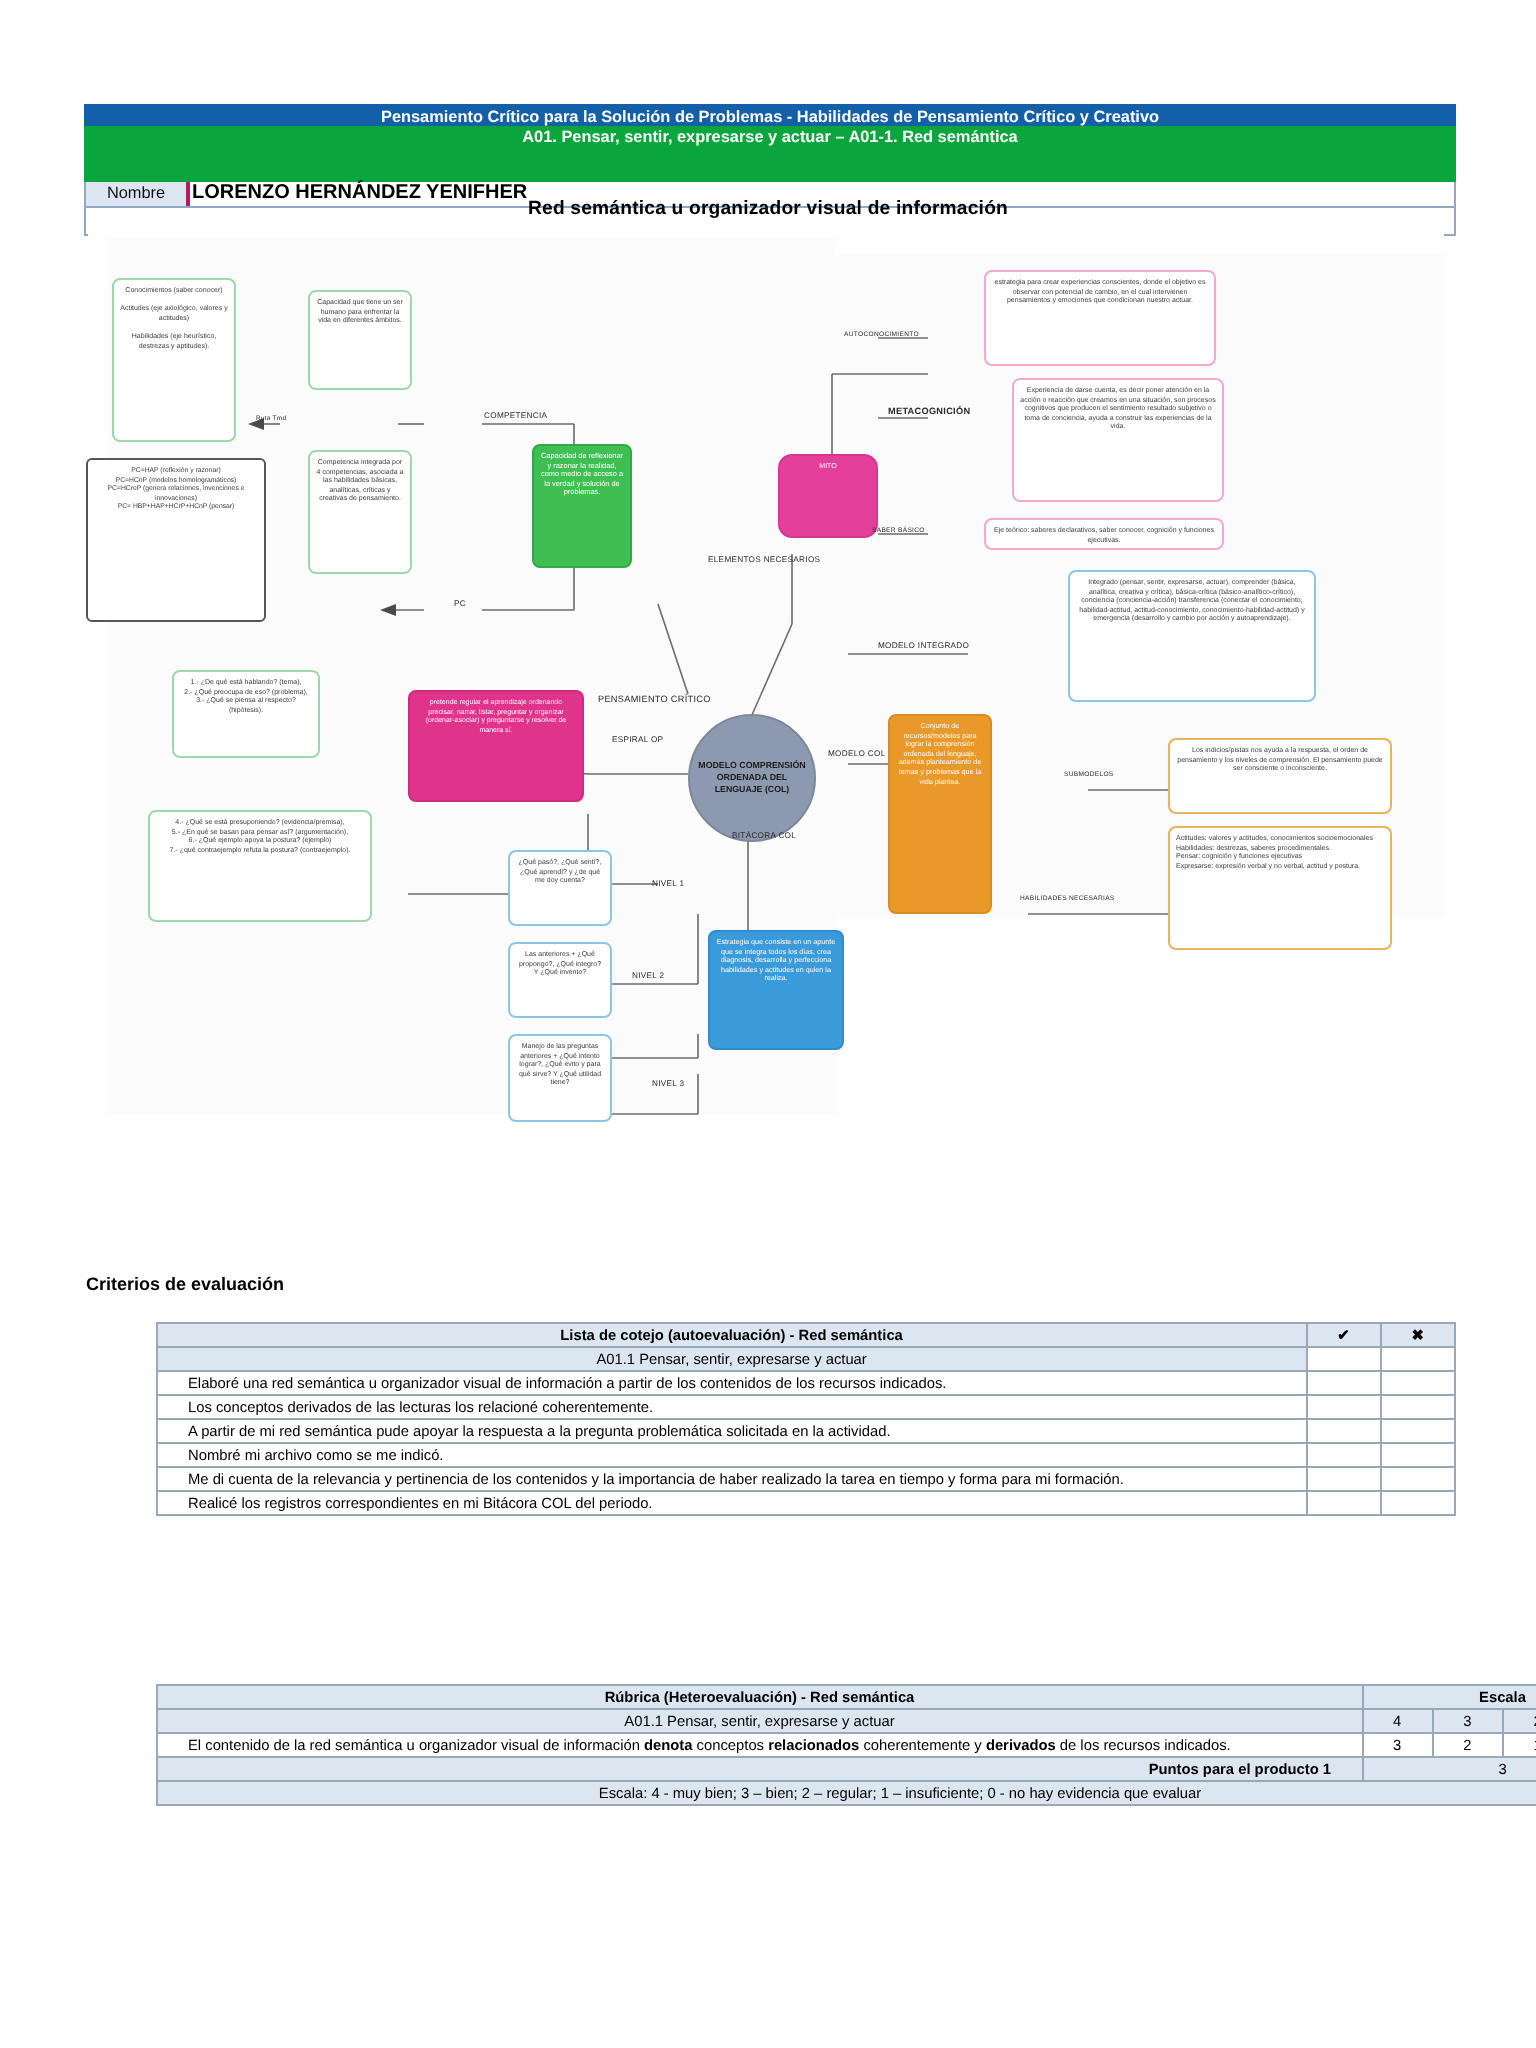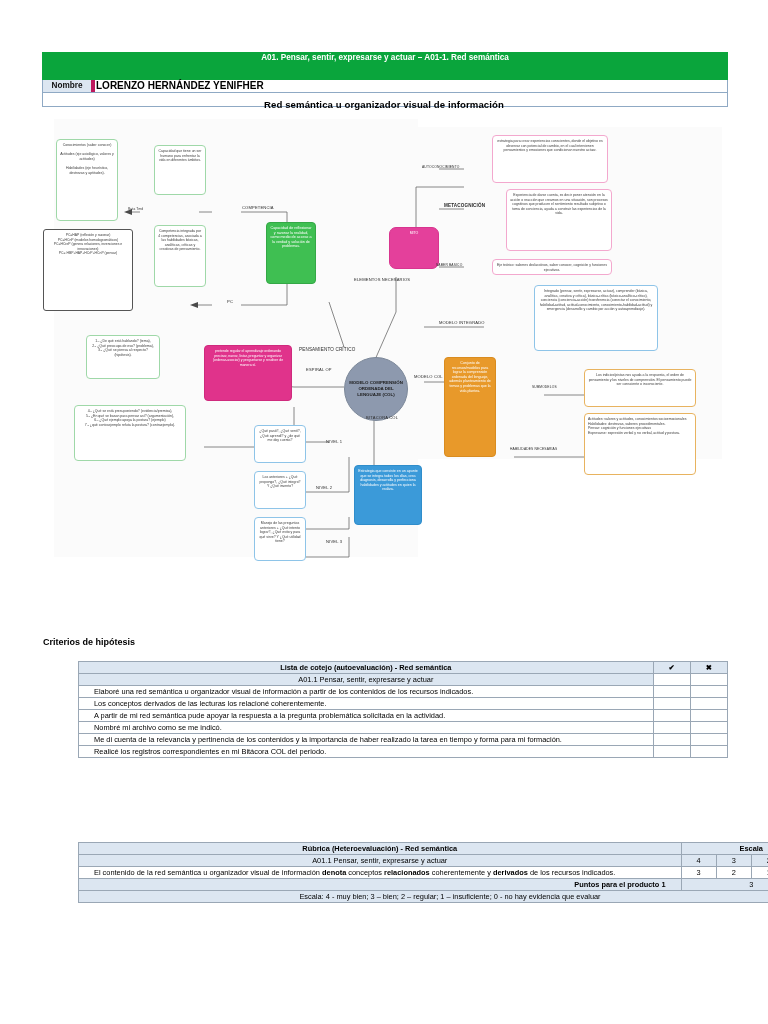--- a/index.html
+++ b/index.html
@@ -20,22 +20,22 @@
     font-size:8.2px; font-weight:bold; line-height:11px; height:11px;
     border:1px solid #1360a8;
   }
   .hdr-green {
     background:#0aa53c; color:#fff; text-align:center;
     font-size:8.2px; font-weight:bold; line-height:11px; height:28px;
     border:1px solid #0aa53c; border-top:none;
   }
   .hdr-name-row { display:flex; border:1px solid #8fa9c4; border-top:none; height:13px; }
   .hdr-name-lbl {
-    width:52px; background:#dce6f1; font-size:8.2px; font-weight:bold;
-    text-align:center; line-height:11px; border-right:4px solid #be185d;
+    width:52px; background:#dce6f1; font-size:8.2px; font-weight:normal;
+    text-align:center; line-height:11px; border-right:2px solid #be185d;
     color:#111;
   }
   .hdr-name-val { flex:1; font-size:10px; font-weight:bold; line-height:11px; padding-left:1px; }
   .hdr-blank { height:14px; border:1px solid #8fa9c4; border-top:none; }
 
   
   .doc-title {
     position:absolute; left:0; top:99px; width:768px; text-align:center;
     font-size:9.6px; font-weight:bold; letter-spacing:.1px;
   }
@@ -101,20 +101,21 @@
   .right { text-align:right; font-weight:bold; }
   .center { text-align:center; }
   b { font-weight:bold; }
 </style>
 </head>
 <body>
 
 <div class="page">
 
   <div class="hdr-wrap">
+    <div class="hdr-blue">Pensamiento Crítico para la Solución de Problemas - Habilidades de Pensamiento Crítico y Creativo</div>
     <div class="hdr-green">A01. Pensar, sentir, expresarse y actuar – A01-1. Red semántica</div>
     <div class="hdr-name-row">
       <div class="hdr-name-lbl">Nombre</div>
       <div class="hdr-name-val">LORENZO HERNÁNDEZ YENIFHER</div>
     </div>
     <div class="hdr-blank"></div>
   </div>
 
   <div class="doc-title">Red semántica u organizador visual de información</div>
 
@@ -237,21 +238,21 @@
     <div class="node blueb" style="left: 210px; top: 400px; width: 52px; height: 44px; white-space: pre-line;">Manejo de las preguntas anteriores + ¿Qué intento lograr?, ¿Qué evito y para qué sirve? Y ¿Qué utilidad tiene?</div>
 
     <div class="node fillblue" style="left: 310px; top: 348px; width: 68px; height: 60px; font-size: 3.6px; white-space: pre-line;">Estrategia que consiste en un apunte que se integra todos los días, crea diagnosis, desarrolla y perfecciona habilidades y actitudes en quien la realiza.</div>
 
     <div class="edge-label" style="left:322px; top:298px;">BITÁCORA COL</div>
     <div class="edge-label" style="left:282px; top:322px;">NIVEL 1</div>
     <div class="edge-label" style="left:272px; top:368px;">NIVEL 2</div>
     <div class="edge-label" style="left:282px; top:422px;">NIVEL 3</div>
   </div>
 
-  <div class="crit-title">Criterios de hipótesis</div>
+  <div class="crit-title">Criterios de evaluación</div>
 
   <table class="tbl checklist">
     <tbody>
       <tr>
         <td class="t-head">Lista de cotejo (autoevaluación) - Red semántica</td>
         <td class="mark-head mark-col">✔</td>
         <td class="mark-head mark-col">✖</td>
       </tr>
       <tr>
         <td class="t-sub">A01.1 Pensar, sentir, expresarse y actuar</td>

